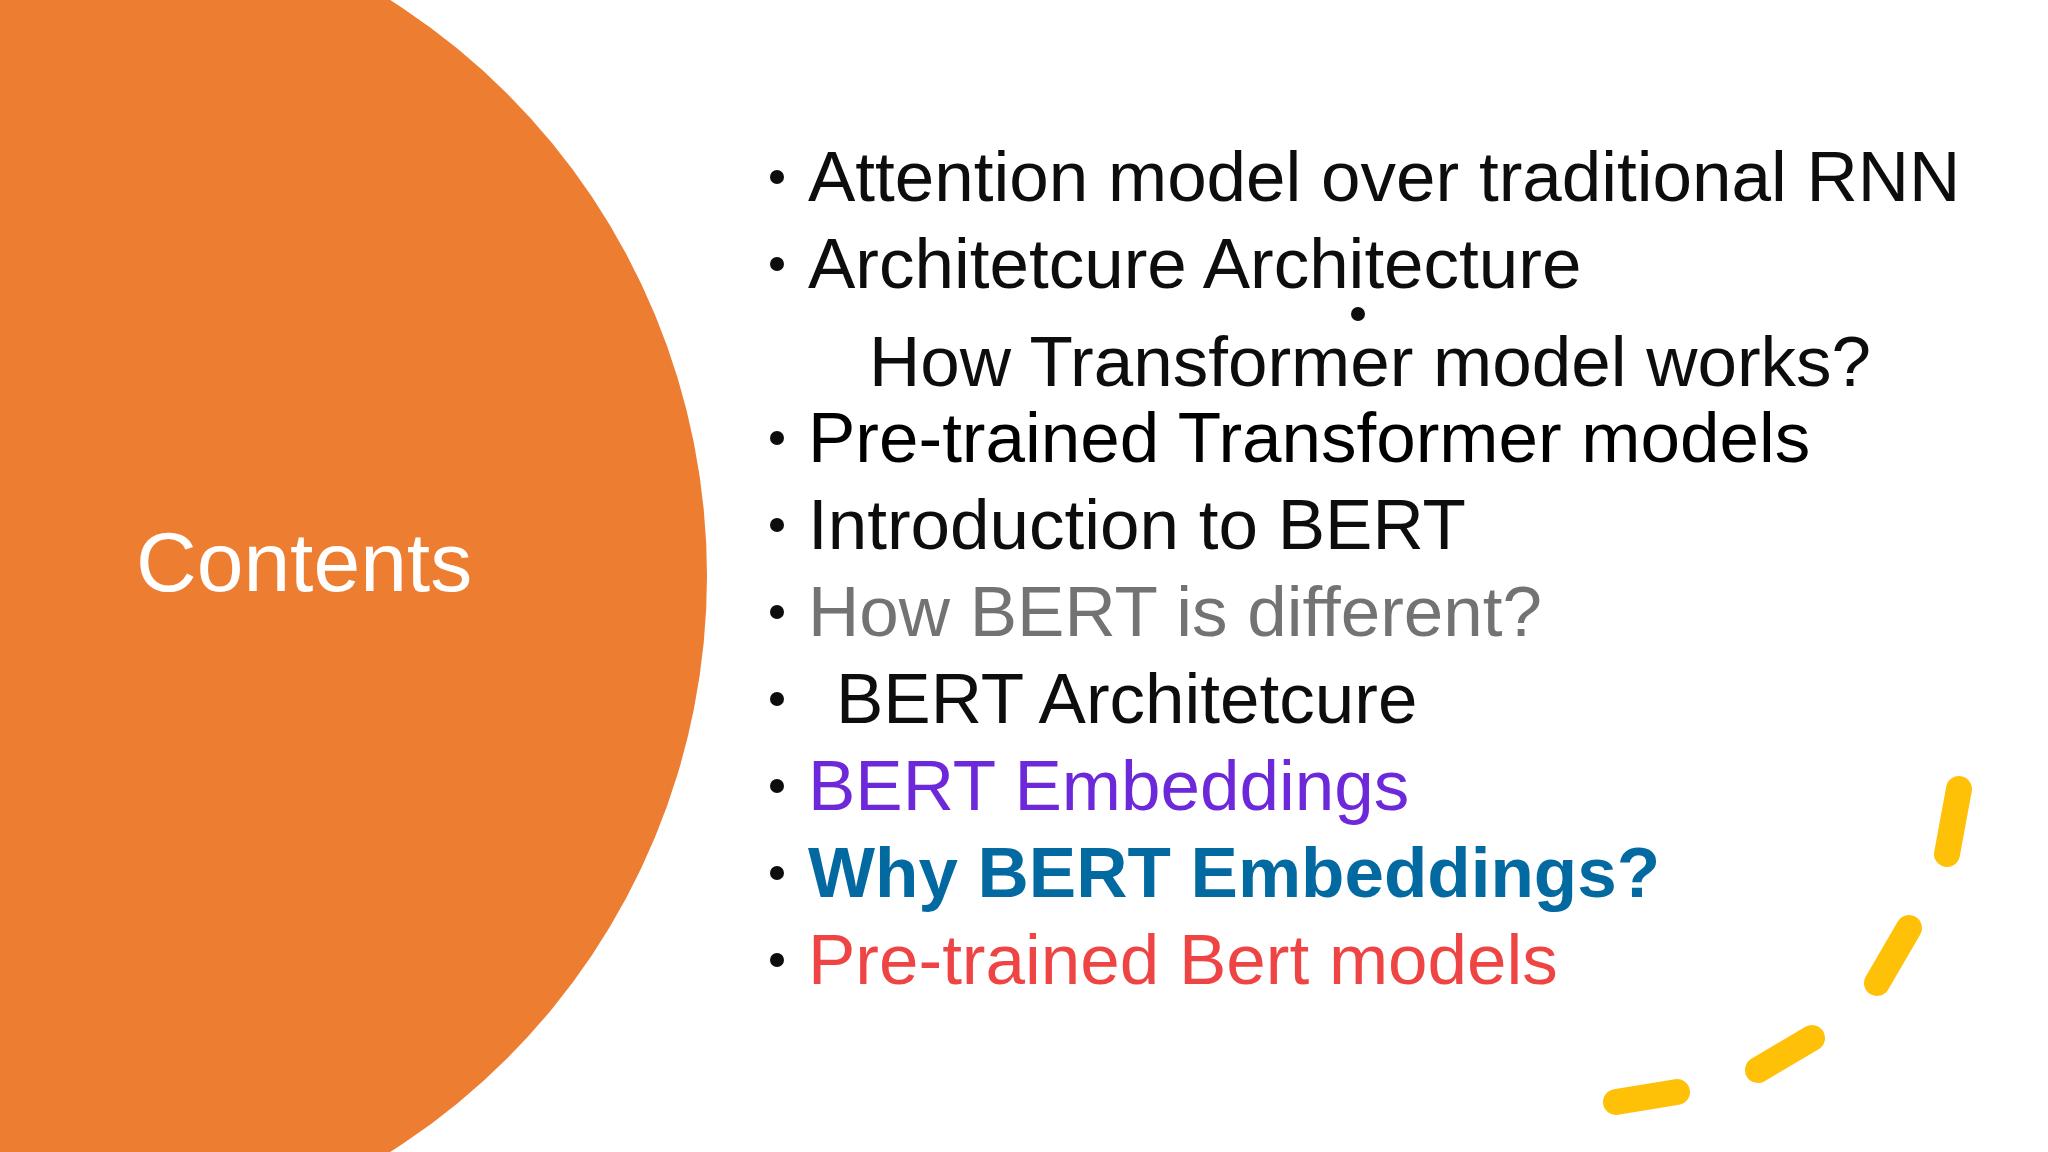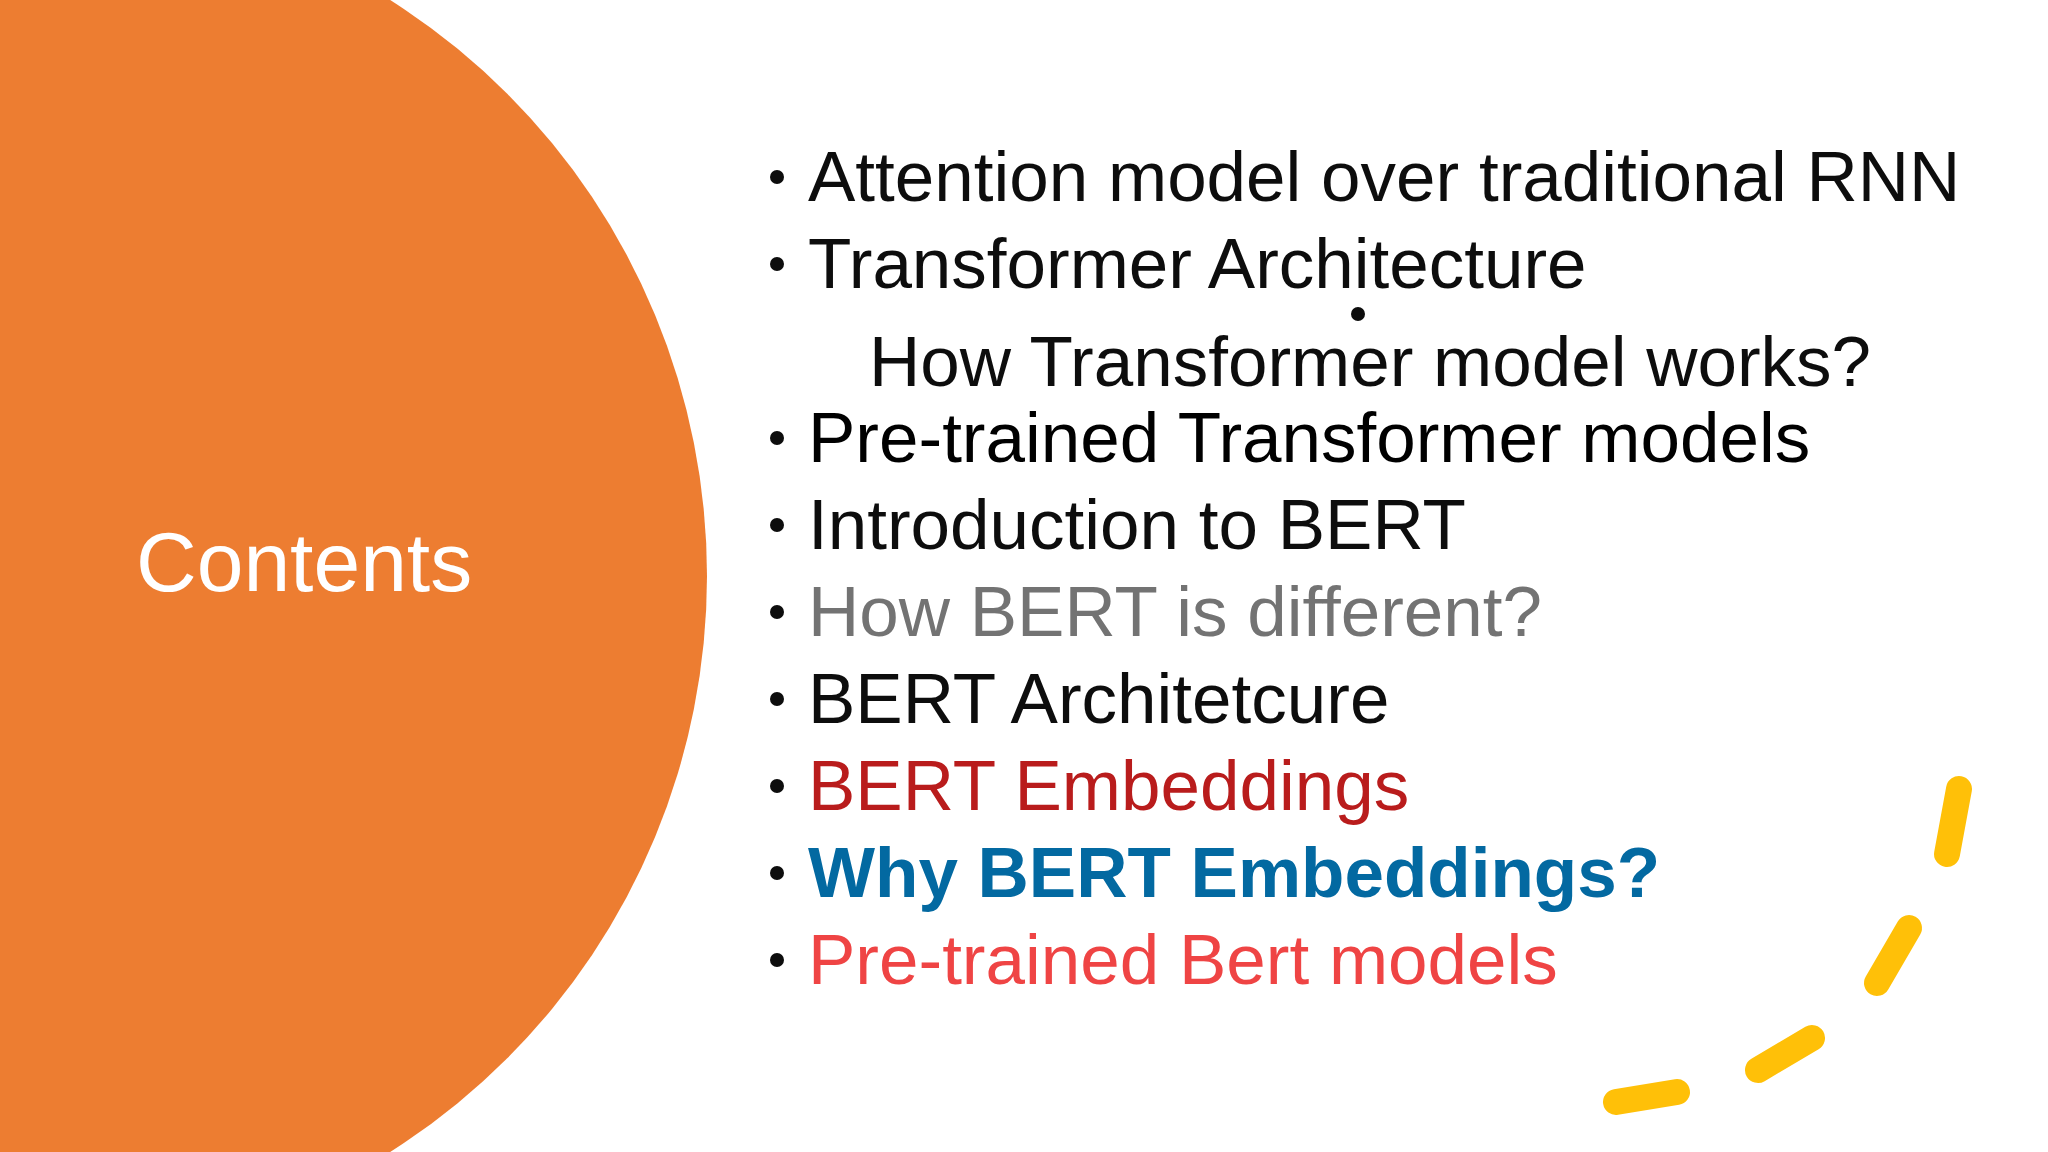--- a/index.html
+++ b/index.html
@@ -81,43 +81,43 @@
 
   <h1 class="slide-title" style="color: rgb(255, 255, 255);">Contents</h1>
 
   <ul class="contents-list">
       <li style="color: rgb(13, 13, 13);">
         <span class="bullet" style="background: rgb(13, 13, 13);"></span>
         <span class="item-text">Attention model over traditional RNN</span>
       </li>
       <li style="color: rgb(13, 13, 13);">
         <span class="bullet" style="background: rgb(13, 13, 13);"></span>
-        <span class="item-text">Transformer Architecture</span>
+        <span class="item-text">Architetcure Architecture</span>
       </li>
       <li style="color: rgb(13, 13, 13); flex-direction: column;">
         <span class="bullet" style="background: rgb(13, 13, 13);"></span>
         <span class="item-text">How Transformer model works?</span>
       </li>
       <li style="color: #000000;">
         <span class="bullet" style="background: rgb(13, 13, 13);"></span>
         <span class="item-text">Pre-trained Transformer models</span>
       </li>
       <li style="color: rgb(13, 13, 13);">
         <span class="bullet" style="background: rgb(13, 13, 13);"></span>
         <span class="item-text">Introduction to BERT</span>
       </li>
       <li style="color: #737373;">
         <span class="bullet" style="background: rgb(13, 13, 13);"></span>
         <span class="item-text">How BERT is different?</span>
       </li>
-      <li style="color: rgb(13, 13, 13);">
+      <li style="color: rgb(13, 13, 13); gap: 28px;">
         <span class="bullet" style="background: rgb(13, 13, 13);"></span>
         <span class="item-text">BERT Architetcure</span>
       </li>
-      <li style="color: #b91c1c;">
+      <li style="color: #6d28d9;">
         <span class="bullet" style="background: rgb(13, 13, 13);"></span>
         <span class="item-text">BERT Embeddings</span>
       </li>
       <li style="color: #0369a1; font-weight: bold;">
         <span class="bullet" style="background: rgb(13, 13, 13);"></span>
         <span class="item-text">Why BERT Embeddings?</span>
       </li>
       <li style="color: #ef4444;">
         <span class="bullet" style="background: rgb(13, 13, 13);"></span>
         <span class="item-text">Pre-trained Bert models</span>

